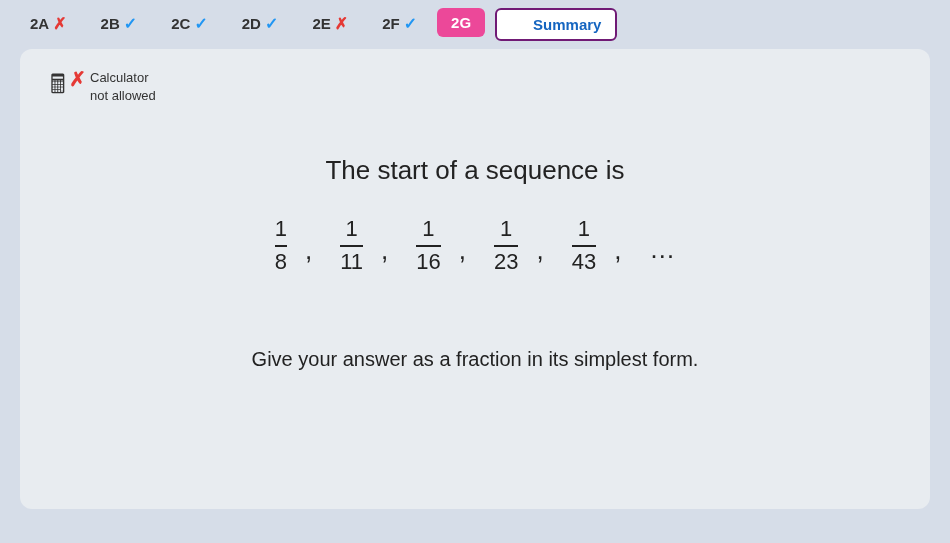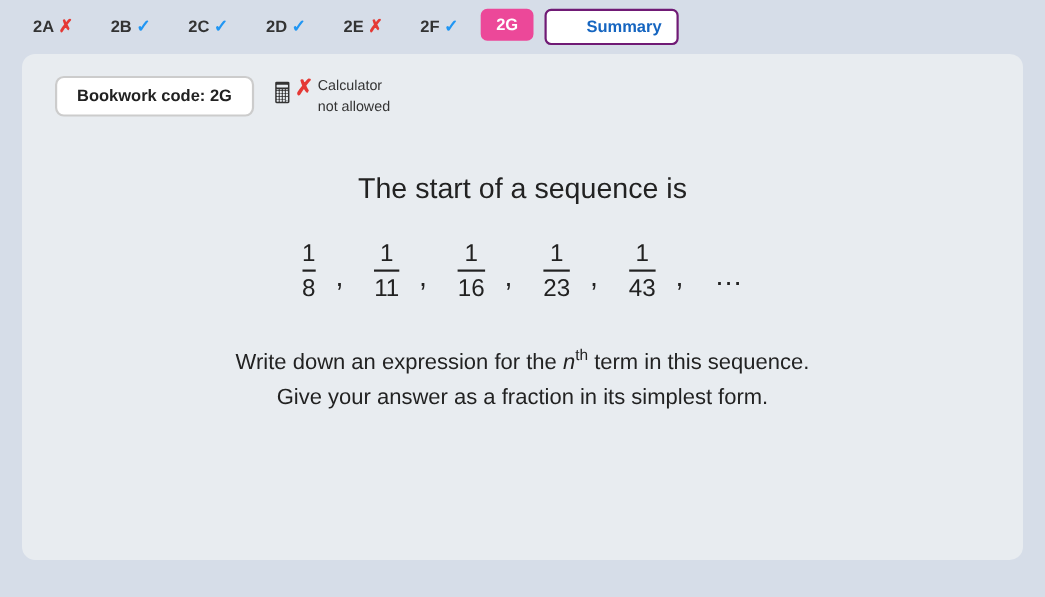--- a/index.html
+++ b/index.html
@@ -239,21 +239,20 @@
   </div>
 
   <div class="nav-tab summary">
     <span>Summary</span>
   </div>
 </div>
 
 <div class="content">
 
   <div class="bookwork-row">
-    <div class="bookwork-badge">Bookwork code: 2G</div>
     <div class="calculator-notice">
       <div class="calc-icon-wrap">
         <span class="calc-icon">🖩</span>
         <span class="calc-cross">✗</span>
       </div>
       <div class="calc-text">
         <span>Calculator</span>
         <span>not allowed</span>
       </div>
     </div>
@@ -296,18 +295,18 @@
         <span class="numerator">1</span>
         <span class="frac-line"></span>
         <span class="denominator">43</span>
       </span>
       <span class="comma">,</span>
 
       <span class="ellipsis">…</span>
     </div>
 
     <div class="instructions">
-      <span>Write down an expression for the <em>n</em><sup>th</sup> term in this sequence.</span><br>
+      <br>
       <span>Give your answer as a fraction in its simplest form.</span>
     </div>
   </div>
 
 </div>
 
 </body></html>

